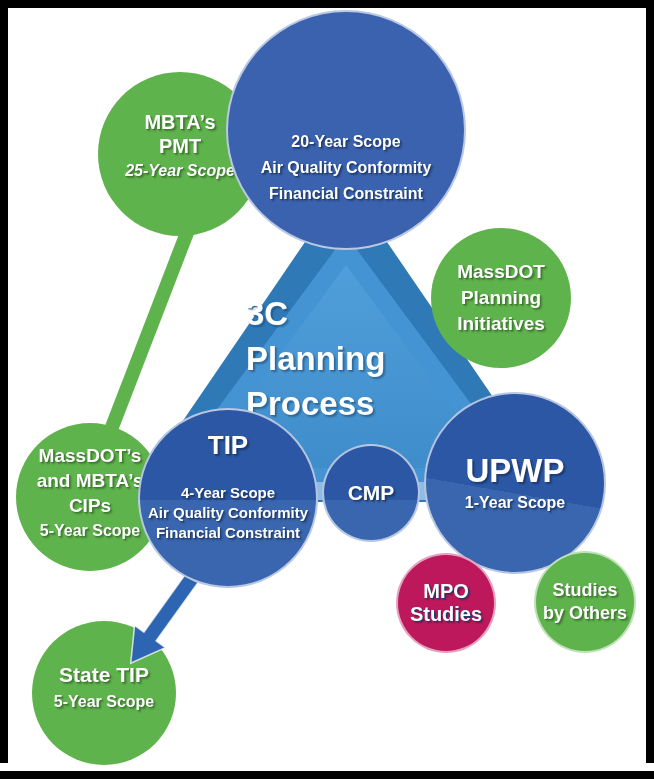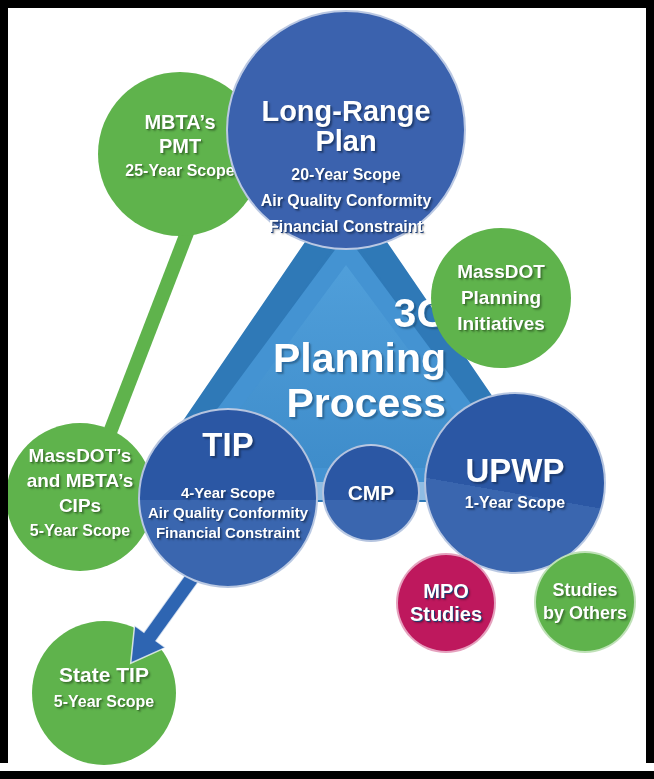--- a/index.html
+++ b/index.html
@@ -28,35 +28,35 @@
 
   .node-lrp{left:226px;top:10px;width:240px;height:240px;
     background:var(--blue-circle,#3B62AE);
     border:2px solid rgba(255,255,255,.65);z-index:30;padding-top:76px;}
   .node-lrp .title{font-size:29px;line-height:30px;margin-bottom:6px;}
   .node-lrp .line{font-size:16px;line-height:26px;}
 
   .node-pmt{left:98px;top:72px;width:164px;height:164px;
     background:var(--green-circle,#5FB34C);z-index:10;padding-bottom:14px;}
   .node-pmt .line{font-size:20px;line-height:24px;}
-  .node-pmt .sub{font-size:16px;line-height:26px;}
+  .node-pmt .sub{font-size:16px;line-height:26px;font-style:italic;}
 
   .node-init{left:431px;top:228px;width:140px;height:140px;
     background:var(--green-circle,#5FB34C);z-index:10;}
   .node-init .line{font-size:19px;line-height:26px;}
 
-  .node-cips{left:6px;top:423px;width:148px;height:148px;
+  .node-cips{left:16px;top:423px;width:148px;height:148px;
     background:var(--green-circle,#5FB34C);z-index:10;padding-bottom:9px;}
   .node-cips .line{font-size:19px;line-height:25px;}
   .node-cips .sub{font-size:16px;line-height:25px;}
 
   .node-tip{left:138px;top:408px;width:180px;height:180px;
     background:linear-gradient(180deg,var(--blue-dark,#2B57A4) 0 51%,var(--blue-light,#3A66AF) 51% 100%);
     border:2px solid rgba(255,255,255,.65);z-index:30;padding-bottom:24px;}
-  .node-tip .title{font-size:33px;line-height:32px;margin-bottom:22px;}
+  .node-tip .title{font-size:26px;line-height:32px;margin-bottom:22px;}
   .node-tip .line{font-size:15px;line-height:20px;}
 
   .node-cmp{left:322px;top:444px;width:98px;height:98px;
     background:linear-gradient(180deg,var(--blue-dark,#2B57A4) 0 57%,var(--blue-light,#3A66AF) 57% 100%);
     border:2px solid rgba(255,255,255,.65);z-index:30;}
   .node-cmp .title{font-size:21px;line-height:24px;}
 
   .node-upwp{left:424px;top:392px;width:182px;height:182px;
     background:linear-gradient(190deg,var(--blue-dark,#2B57A4) 0 55%,var(--blue-light,#3A66AF) 55% 100%);
     border:2px solid rgba(255,255,255,.65);z-index:30;}
@@ -71,21 +71,21 @@
     background:var(--green-circle,#5FB34C);border:2px solid rgba(255,255,255,.6);z-index:35;}
   .node-sbo .line{font-size:18px;line-height:23px;}
 
   .node-stip{left:32px;top:621px;width:144px;height:144px;
     background:var(--green-circle,#5FB34C);z-index:20;padding-bottom:12px;}
   .node-stip .title{font-size:21px;line-height:24px;margin-bottom:5px;}
   .node-stip .sub{font-size:16px;line-height:20px;}
 
   .triangle-label{
     position:absolute;left:246px;top:291px;width:200px;z-index:5;
-    text-align:right;color:#fff;font-weight:bold;font-size:41px;line-height:45px;
+    text-align:left;color:#fff;font-weight:bold;font-size:33px;line-height:45px;
   }
 </style>
 </head>
 <body>
 
 <div class="frame">
 
   <svg id="base-layer" class="layer" width="654" height="779" viewBox="0 0 654 779">
     <defs>
       <clipPath id="triclip">
@@ -106,21 +106,20 @@
     <polygon points="185.9,573.6 143.9,632.1 134.6,625.4 130.7,663.3 165.4,647.6 156.1,640.9 198.1,582.4" stroke="rgba(255,255,255,0.75)" stroke-width="1.5" style="fill:var(--arrow,#2E65B2)"></polygon>
   </svg>
 
   <div class="triangle-label tri-shadow">
     <div>3C</div>
     <div>Planning</div>
     <div>Process</div>
   </div>
 
   <div class="node node-lrp blue-shadow">
-    <div class="title">Long-Range Plan</div>
     <div class="line">20-Year Scope</div>
     <div class="line">Air Quality Conformity</div>
     <div class="line">Financial Constraint</div>
   </div>
 
   <div class="node node-pmt green-shadow">
     <div class="line">MBTA’s</div>
     <div class="line">PMT</div>
     <div class="sub">25-Year Scope</div>
   </div>

